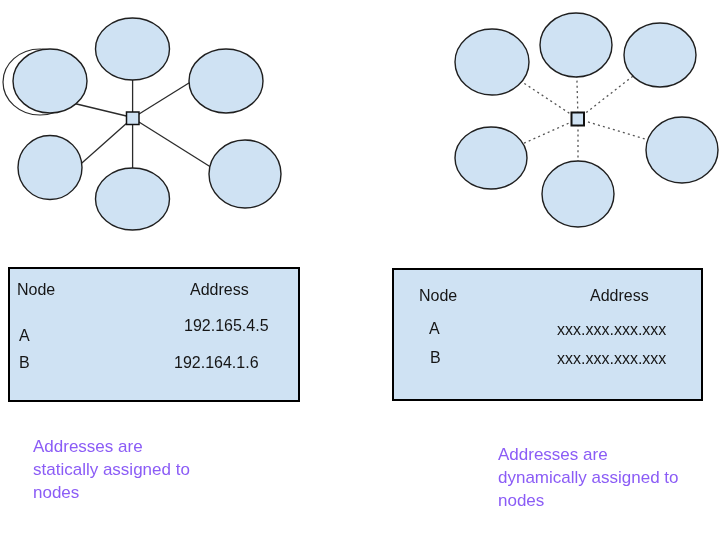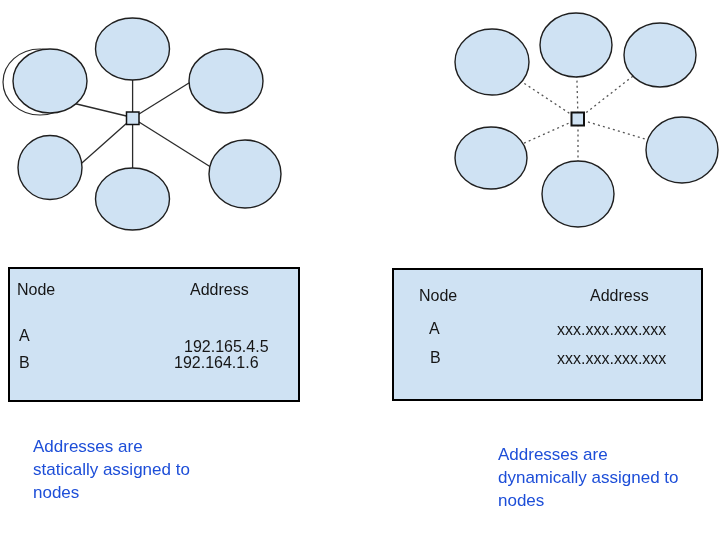--- a/index.html
+++ b/index.html
@@ -29,21 +29,21 @@
     position: absolute;
     font-size: 16px;
     white-space: nowrap;
     color: #161616;
   }
   .caption {
     position: absolute;
     font-size: 17px;
     line-height: 23px;
     white-space: pre-line;
-    color: #1d4ed8;
+    color: #8b5cf6;
   }
 </style>
 </head>
 <body>
 
 <div class="stage">
 
   <svg class="diagram-svg" width="720" height="260" viewBox="0 0 720 260">
 
     <g>
@@ -82,21 +82,21 @@
 
       <rect class="hub-rect thick" x="571.5" y="112.5" width="12.5" height="13" fill="#cfe2f3"></rect>
     </g>
   </svg>
 
   <div class="addr-table" style="left:8px; top:267px; width:292px; height:135px; background:#cfe2f3;">
     <span class="cell" style="left:7px;  top:12px;">Node</span>
     <span class="cell" style="left:180px; top:12px;">Address</span>
 
     <span class="cell" style="left:9px;  top:58px;">A</span>
-    <span class="cell" style="left:174px; top:69px;">192.165.4.5</span>
+    <span class="cell" style="left:174px; top:48px;">192.165.4.5</span>
 
     <span class="cell" style="left:9px;  top:85px;">B</span>
     <span class="cell" style="left:164px; top:85px;">192.164.1.6</span>
   </div>
 
   <div class="addr-table" style="left:392px; top:268px; width:311px; height:133px; background:#cfe2f3;">
     <span class="cell" style="left:25px; top:17px;">Node</span>
     <span class="cell" style="left:196px; top:17px;">Address</span>
 
     <span class="cell" style="left:35px; top:50px;">A</span>

